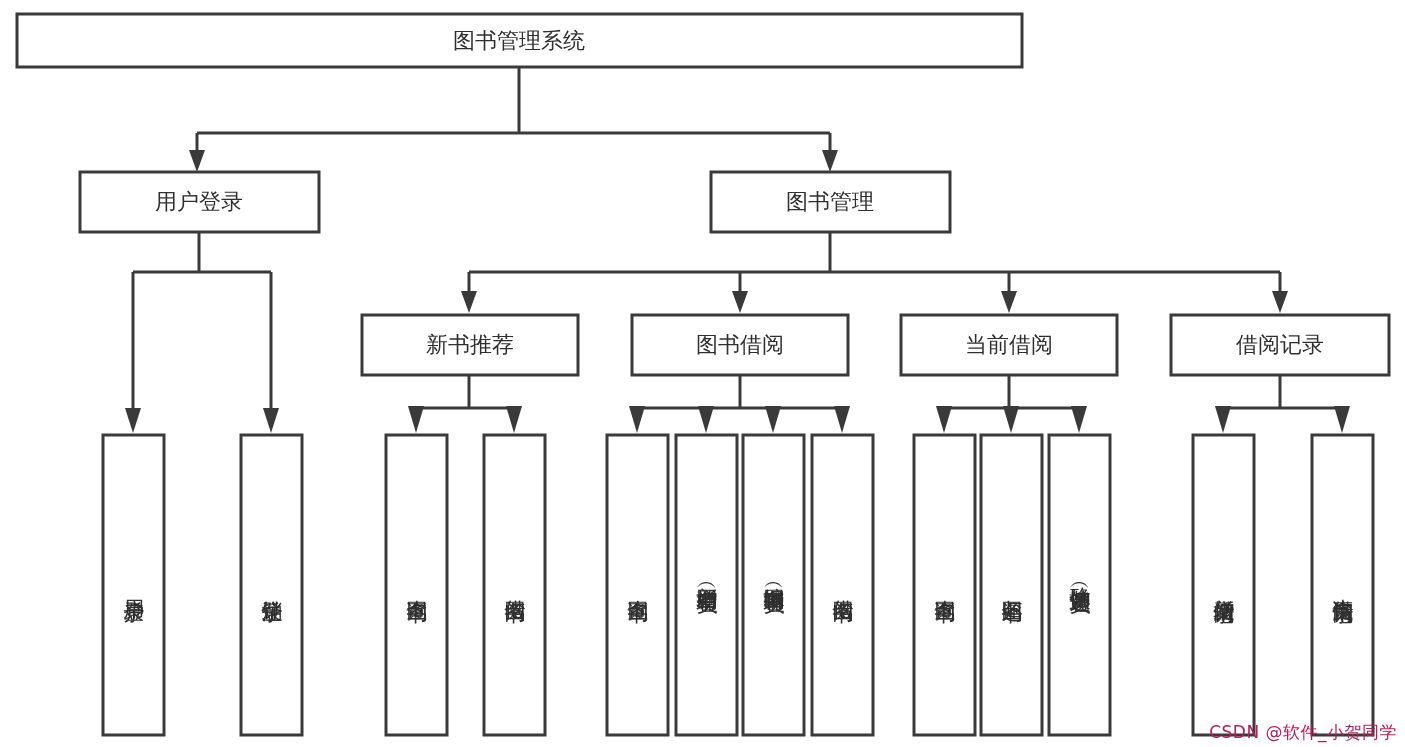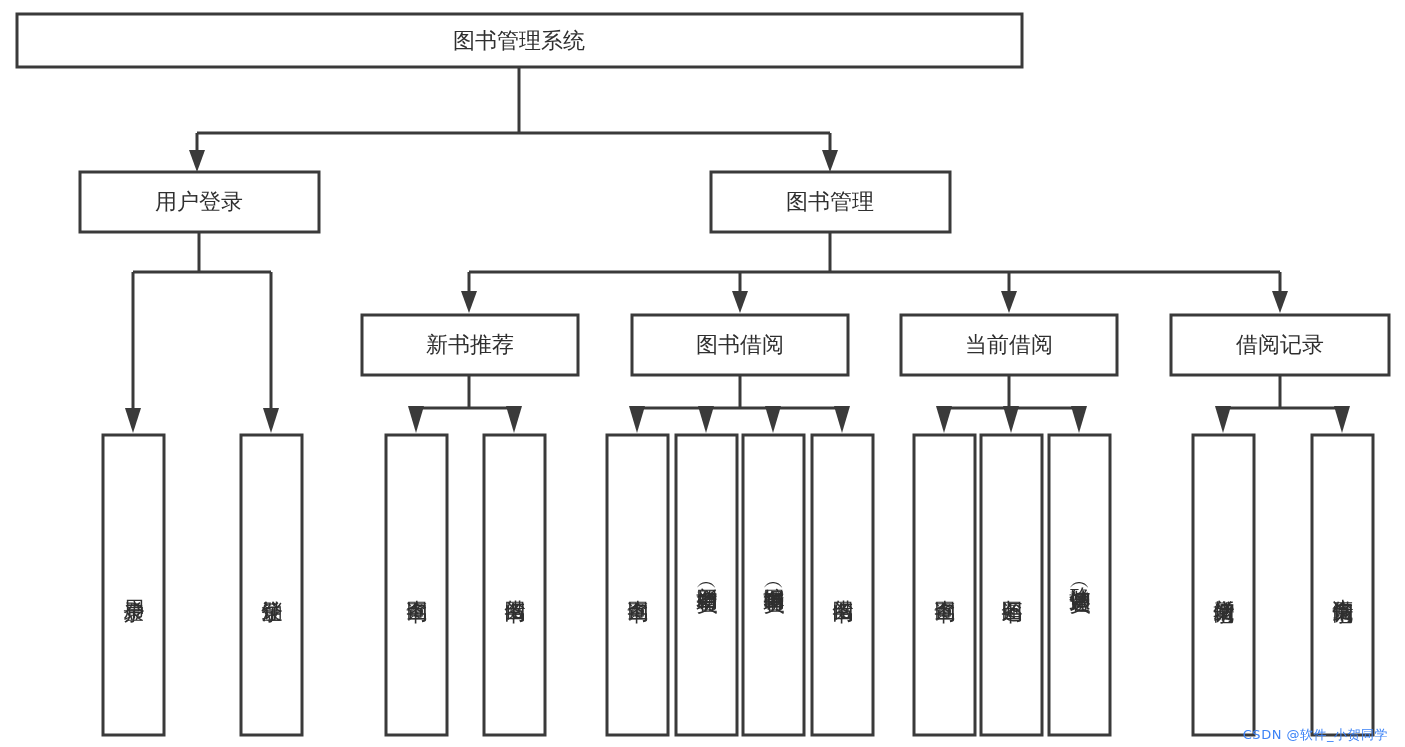--- a/index.html
+++ b/index.html
@@ -32,25 +32,25 @@
   .connector{
     stroke:#3a3a3a;
     stroke-width:3;
     fill:none;
     stroke-linecap:butt;
   }
   .arrow-head{fill:#3a3a3a;stroke:none;}
 
   .watermark{
     position:absolute;
-    right:17px;
+    right:8px;
     bottom:3px;
     font-family:"DejaVu Sans","Liberation Sans",sans-serif;
-    font-size:13px;
-    color:#3b82f6;
+    font-size:17px;
+    color:#be185d;
     white-space:nowrap;
     letter-spacing:0.5px;
     user-select:none;
   }
 </style>
 </head>
 <body>
 
 <div id="diagram-root">
 

